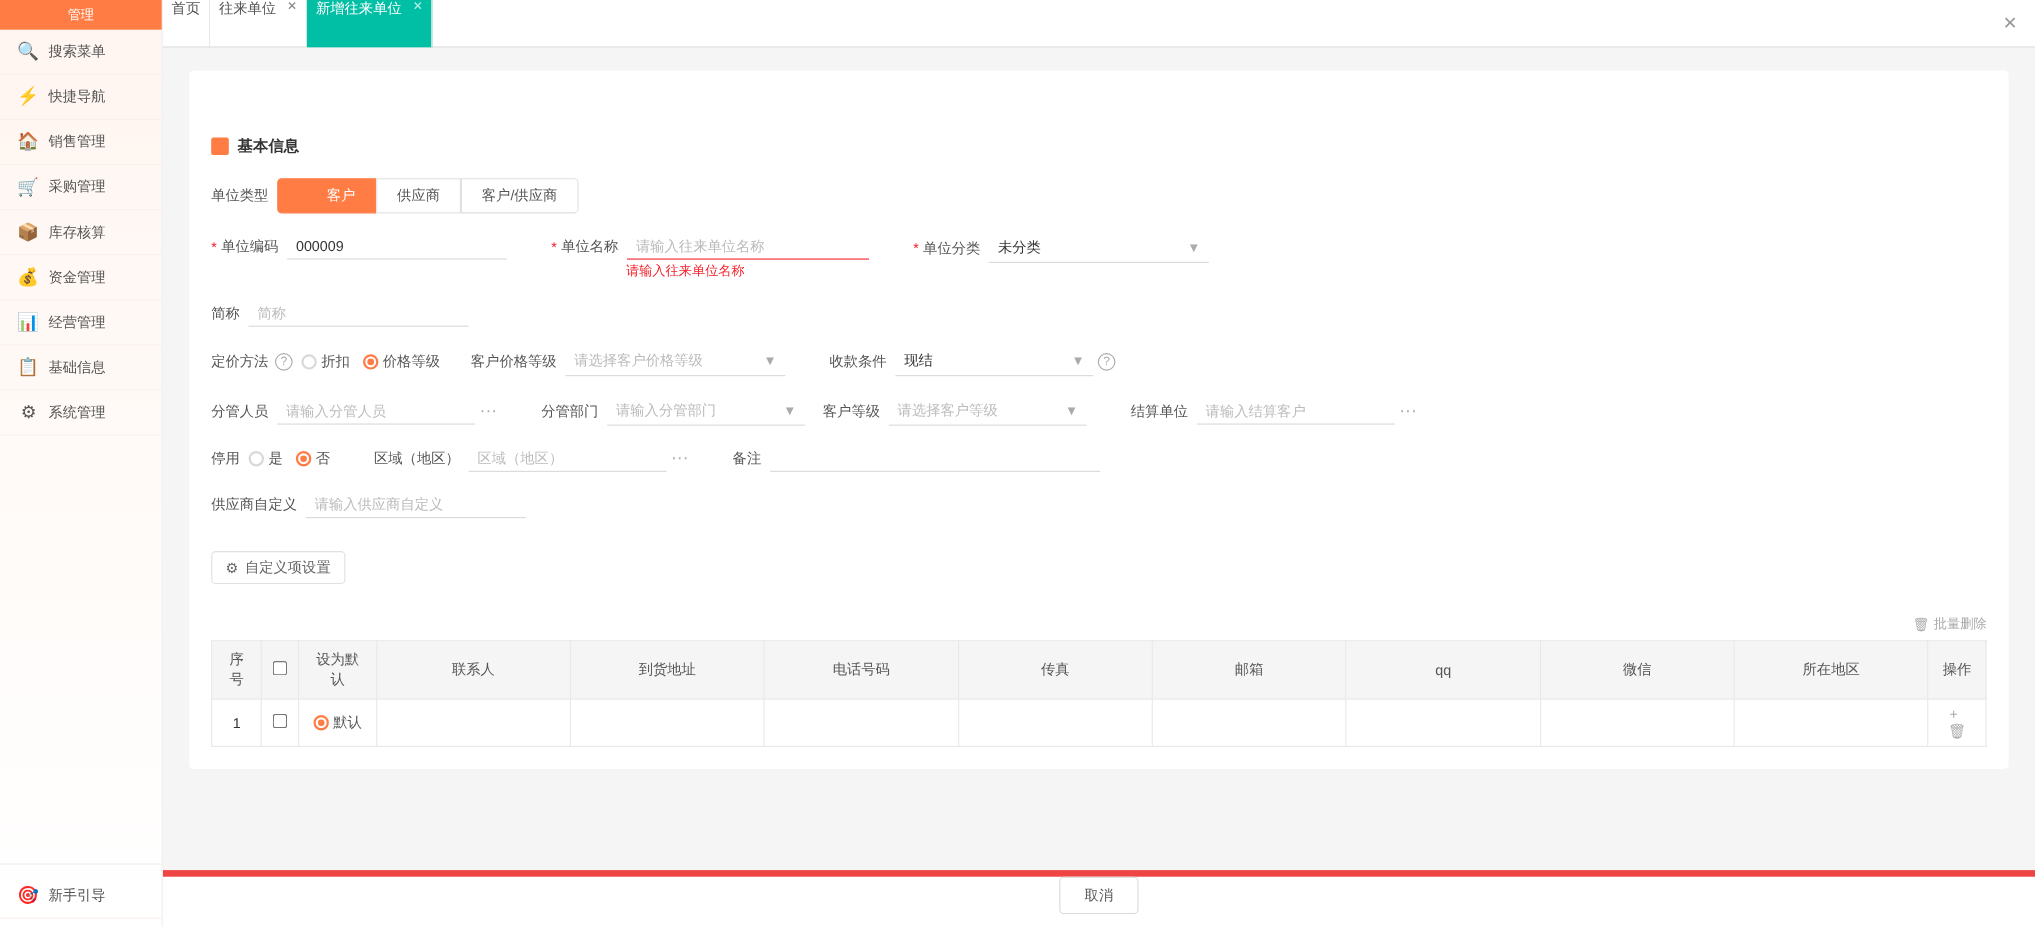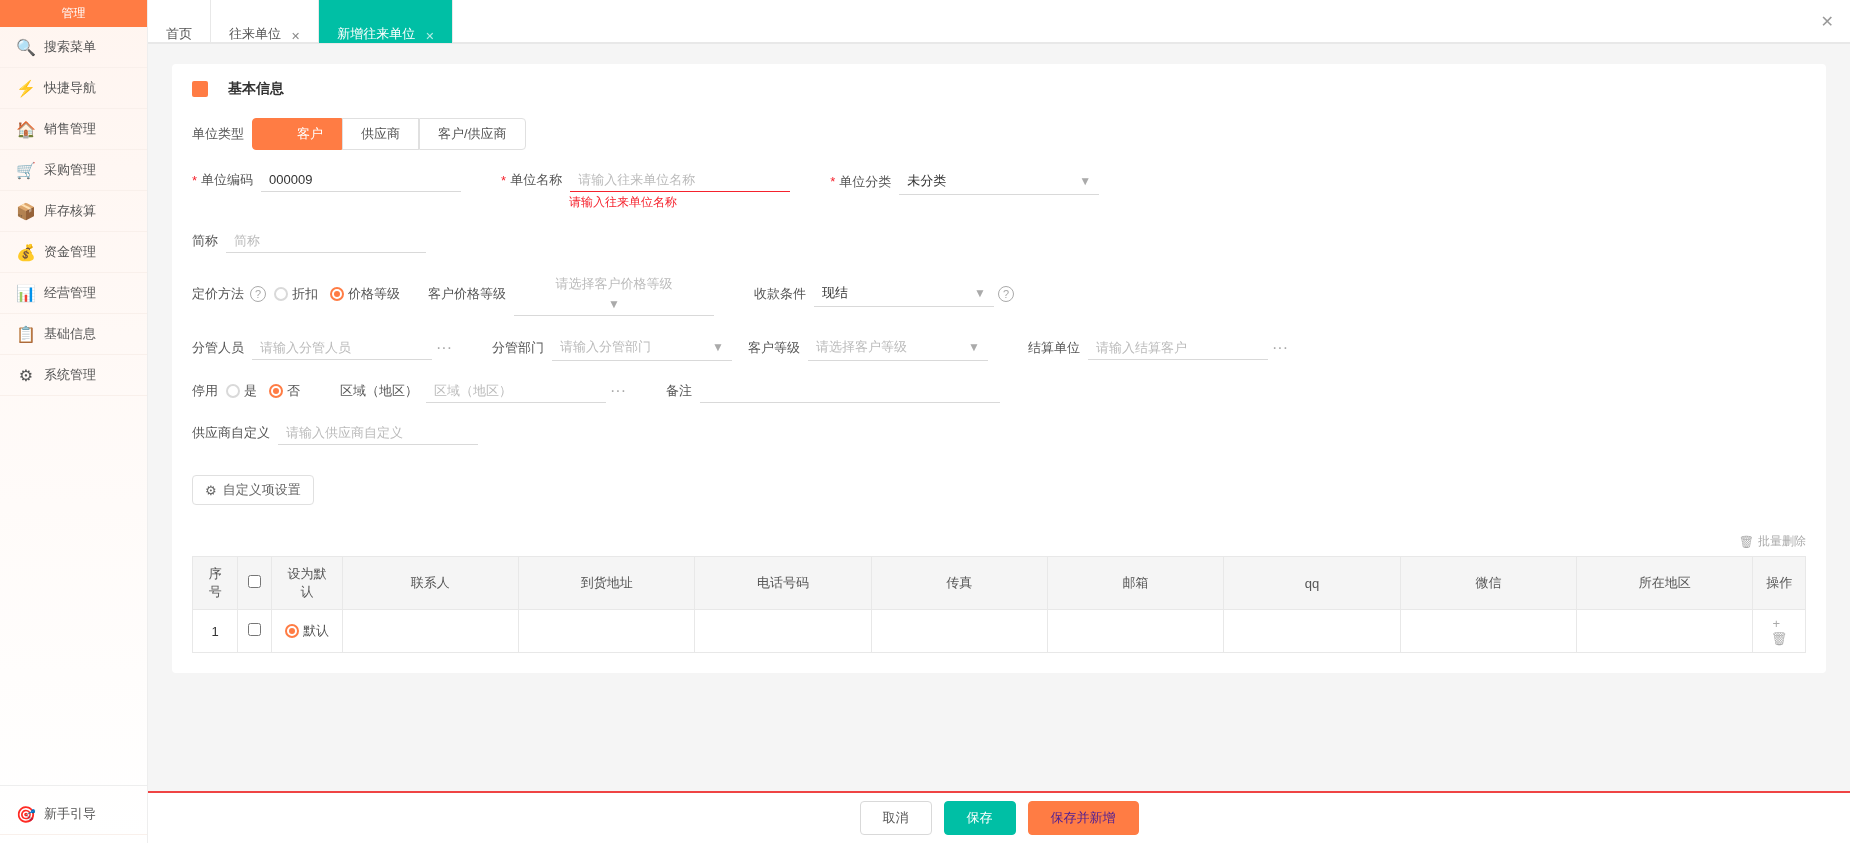--- a/index.html
+++ b/index.html
@@ -54,24 +54,24 @@
     .tab-bar {
       display: flex;
       align-items: center;
       background: #fff;
       border-bottom: 2px solid #e8e8e8;
       height: 44px;
       padding: 0 0;
       flex-shrink: 0;
     }
     .tab {
-      padding: 0 18px;
+      padding: 0 8px;
       height: 44px;
       display: flex;
-      align-items: flex-end;
+      align-items: flex-start;
       font-size: 13px;
       cursor: pointer;
       color: #555;
       border-right: 1px solid #e8e8e8;
       gap: 6px;
       position: relative;
     }
     .tab.active {
       background: #00bfa5;
       color: #fff;
@@ -100,25 +100,26 @@
 
     .form-card {
       background: #fff;
       border-radius: 4px;
       padding: 16px 20px 20px;
     }
 
     .section-title {
       display: flex;
       align-items: center;
-      gap: 20px;
+      gap: 8px;
       font-size: 14px;
       font-weight: bold;
       color: #333;
       margin-bottom: 20px;
+      margin-top: 44px;
     }
     .section-title-icon {
       width: 16px;
       height: 16px;
       background: #ff7c44;
       border-radius: 2px;
       display: inline-block;
     }
 
     
@@ -283,27 +284,28 @@
       padding: 6px 10px;
       text-align: center;
       color: #333;
     }
     .data-table td input[type="checkbox"] { cursor: pointer; }
 
     
     .bottom-bar {
       height: 52px;
       background: #fff;
-      border-top: 2px solid #ef4444;
-      display: flex;
-      align-items: center;
-      justify-content: center;
+      border-top: 6px solid #ef4444;
+      display: flex;
+      align-items: center;
+      justify-content: space-between;
       padding: 0 24px;
       gap: 12px;
       flex-shrink: 0;
+      flex-direction: column;
     }
     .btn {
       padding: 7px 22px;
       border-radius: 4px;
       font-size: 13px;
       cursor: pointer;
       border: 1px solid #d9d9d9;
       background: #fff;
       color: #555;
     }
@@ -480,21 +482,21 @@
             </label>
             <label class="radio-item">
               <div class="radio-circle checked"></div>
               <span>价格等级</span>
             </label>
           </div>
         </div>
 
         <div class="form-field" style="margin-right:40px;">
           <span class="form-label">客户价格等级</span>
-          <div class="form-select" style="width:200px;flex-direction:column;">
+          <div class="form-select" style="width:200px;">
             <span class="select-text">请选择客户价格等级</span>
             <span class="arrow">▼</span>
           </div>
         </div>
 
         <div class="form-field">
           <span class="form-label">收款条件</span>
           <div class="form-select" style="width:180px;">
             <span class="select-text" style="color:#333;">现结</span>
             <span class="arrow">▼</span>

